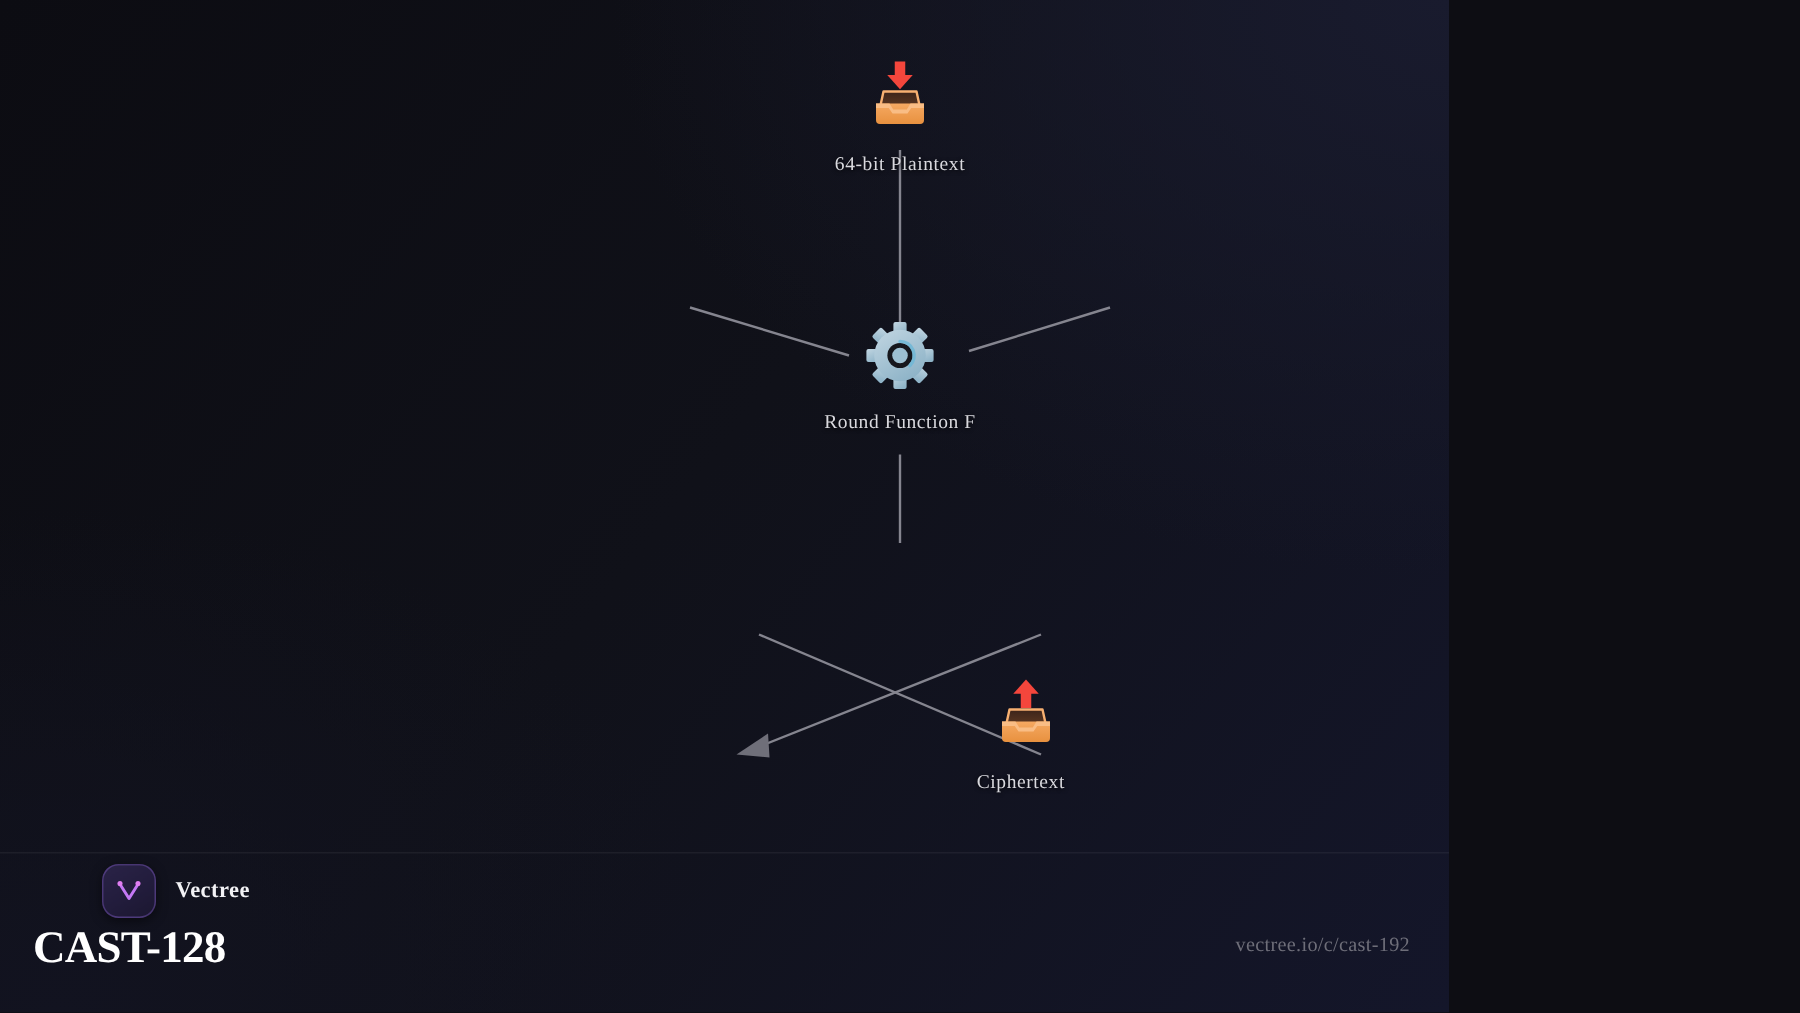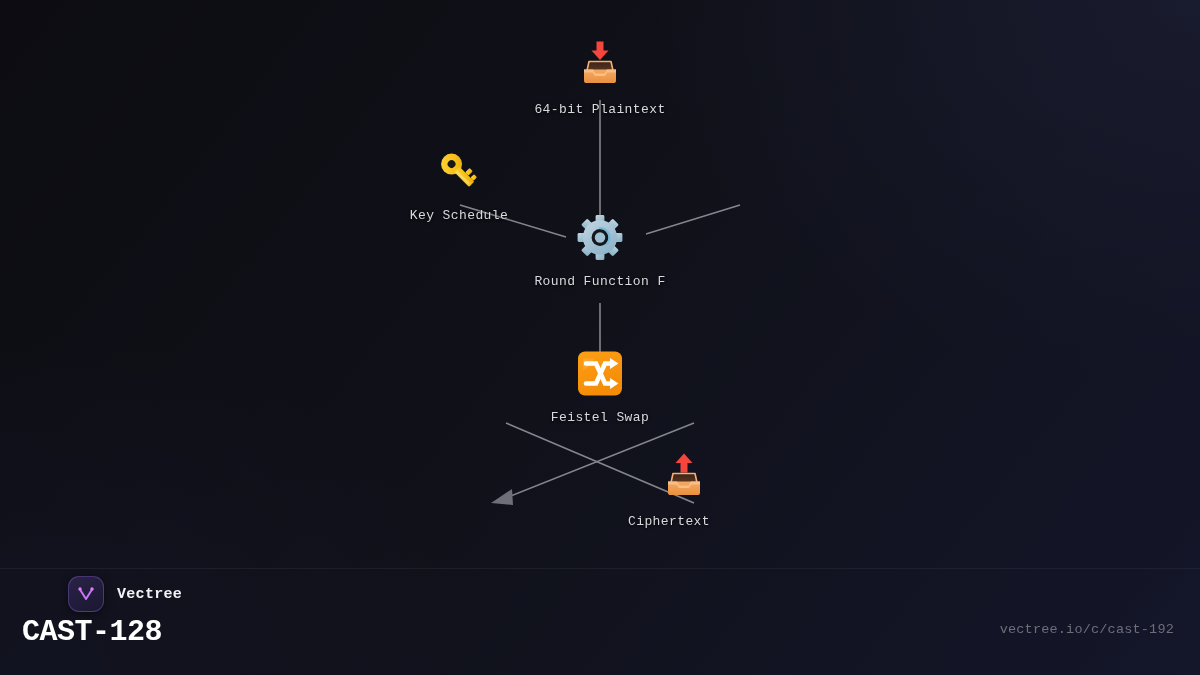--- a/index.html
+++ b/index.html
@@ -2,28 +2,28 @@
 <html><head>
 <meta charset="utf-8">
 <style>
   html, body {
     margin: 0;
     padding: 0;
     background: #0d0d13;
   }
   #page {
     position: relative;
-    width: 1200px;
+    width: 966px;
     height: 675px;
     overflow: hidden;
     background:
       radial-gradient(ellipse 900px 620px at 100% 0%, #191b2e 0%, rgba(25,27,46,0) 62%),
       radial-gradient(ellipse 760px 560px at 4% 100%, #121320 0%, rgba(18,19,32,0) 60%),
       linear-gradient(128deg, #0c0c12 0%, #101119 48%, #14162a 100%);
-    font-family: Liberation Mono, monospace;
+    font-family: Liberation Serif, serif;
     -webkit-font-smoothing: antialiased;
   }
 
   
   #graph-svg {
     position: absolute;
     left: 0; top: 0;
     width: 1200px;
     height: 675px;
   }
@@ -157,46 +157,20 @@
 
         <polygon points="15,22 37,22 40.5,38 11.5,38" fill="url(#trayInner)" stroke="#f7b071" stroke-width="1.6" stroke-linejoin="round"></polygon>
 
         <path d="M10,30 L42,30 L42,41 A2.6,2.6 0 0 1 39.4,43.6 L12.6,43.6 A2.6,2.6 0 0 1 10,41 Z" fill="url(#trayFront)"></path>
         <path d="M10,30 L19,30 L21.5,34 L30.5,34 L33,30 L42,30 L42,33 L33.5,33 L31,36.6 L21,36.6 L18.5,33 L10,33 Z" fill="#f9bd85"></path>
       </svg>
     </div>
     <div class="node-label">64-bit Plaintext</div>
   </div>
 
-  <div class="node" style="left:459px; top:184px;">
-    <div class="node-icon">
-      <svg width="52" height="52" viewBox="0 0 52 52">
-        <defs>
-          <linearGradient id="keyGrad" x1="0" y1="0" x2="1" y2="1">
-            <stop offset="0%" stop-color="#ffd63d"></stop>
-            <stop offset="60%" stop-color="#f7c01a"></stop>
-            <stop offset="100%" stop-color="#e0a908"></stop>
-          </linearGradient>
-        </defs>
-        <g transform="rotate(-45 26 26)">
-
-          <circle cx="26" cy="15.5" r="10.5" fill="url(#keyGrad)"></circle>
-          <circle cx="26" cy="15.5" r="3.9" fill="#171718"></circle>
-
-          <rect x="22.2" y="23" width="7.6" height="21" rx="1.4" fill="url(#keyGrad)"></rect>
-
-          <rect x="29.8" y="31" width="6.2" height="4.6" rx="1.1" fill="url(#keyGrad)"></rect>
-          <rect x="29.8" y="38.5" width="5" height="4.3" rx="1.1" fill="url(#keyGrad)"></rect>
-
-          <rect x="23.3" y="24" width="2.1" height="18" rx="1" fill="#ffe784" opacity="0.55"></rect>
-        </g>
-      </svg>
-    </div>
-    <div class="node-label">Key Schedule</div>
-  </div>
 
 
   <div class="node" style="left:600px; top:250px;justify-content:space-between;">
     <div class="node-icon">
       <svg width="52" height="52" viewBox="0 0 52 52">
         <defs>
           <linearGradient id="gearGrad" x1="0" y1="0" x2="0.6" y2="1">
             <stop offset="0%" stop-color="#c2d6e2"></stop>
             <stop offset="100%" stop-color="#8fb4c8"></stop>
           </linearGradient>
@@ -213,41 +187,20 @@
           <circle cx="26" cy="26" r="17.2"></circle>
         </g>
         <circle cx="26" cy="26" r="8.4" fill="#16171d"></circle>
         <circle cx="26" cy="26" r="5.2" fill="#9dc0d2"></circle>
         <path d="M26,16.6 a9.4,9.4 0 0 1 6.6,16.1" fill="none" stroke="#6fb7d6" stroke-width="2.3" stroke-linecap="round" opacity="0.85"></path>
       </svg>
     </div>
     <div class="node-label">Round Function F</div>
   </div>
 
-  <div class="node" style="left:600px; top:386px;">
-    <div class="node-icon">
-      <svg width="52" height="52" viewBox="0 0 52 52">
-        <defs>
-          <linearGradient id="shufBg" x1="0" y1="0" x2="0.4" y2="1">
-            <stop offset="0%" stop-color="#fda016"></stop>
-            <stop offset="100%" stop-color="#f58b06"></stop>
-          </linearGradient>
-        </defs>
-        <rect x="4" y="4" width="44" height="44" rx="7" fill="url(#shufBg)"></rect>
-        <path d="M9,11 L20,11 A16,16 0 0 1 9,22 Z" fill="#ffffff" opacity="0.13"></path>
-        <g stroke="#ffffff" stroke-width="4.6" fill="none" stroke-linecap="round">
-          <path d="M12,16 L22,16 L31,36 L39,36"></path>
-          <path d="M12,36 L22,36 L31,16 L39,16"></path>
-        </g>
-        <polygon points="36,10.4 44.4,16 36,21.6" fill="#ffffff"></polygon>
-        <polygon points="36,30.4 44.4,36 36,41.6" fill="#ffffff"></polygon>
-      </svg>
-    </div>
-    <div class="node-label">Feistel Swap</div>
-  </div>
 
   <div class="node" style="left:600px; top:490px;align-items:flex-end;">
     <div class="node-icon">
       <svg width="52" height="52" viewBox="0 0 52 52">
         <defs>
           <linearGradient id="trayFront2" x1="0" y1="0" x2="0" y2="1">
             <stop offset="0%" stop-color="#f5a962"></stop>
             <stop offset="100%" stop-color="#e8913f"></stop>
           </linearGradient>
           <linearGradient id="trayInner2" x1="0" y1="0" x2="0" y2="1">

